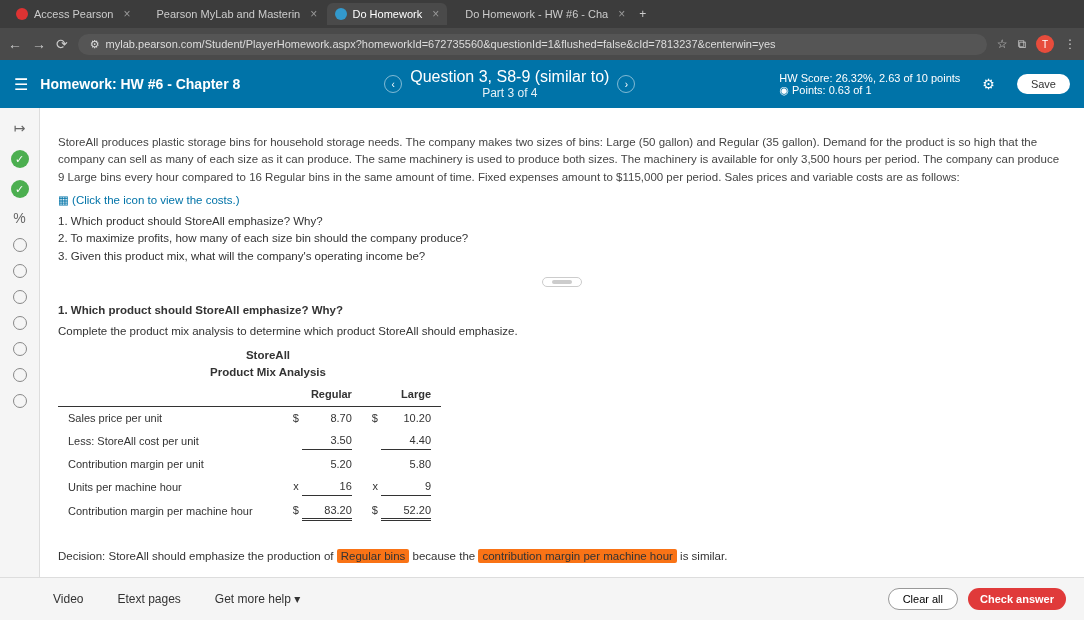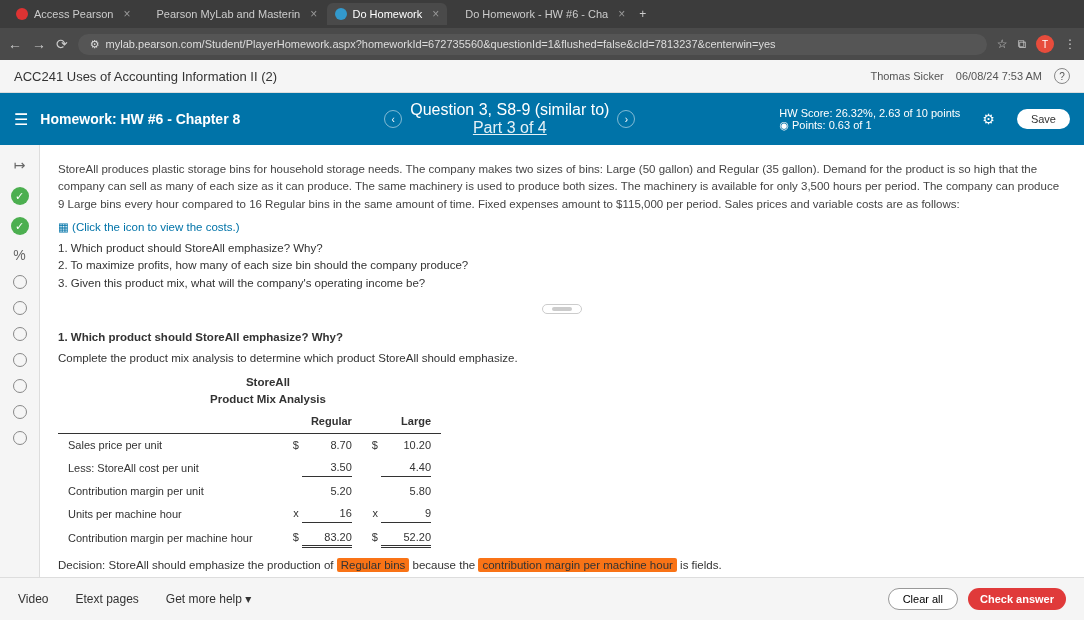--- a/index.html
+++ b/index.html
@@ -24,55 +24,55 @@
   .course-right { display:flex; gap:12px; align-items:center; font-size:11px; color:#555; }
   .help-q { width:16px; height:16px; border:1px solid #888; border-radius:50%; display:flex; align-items:center; justify-content:center; font-size:10px; }
   
   .hw-bar { background:#0073a8; color:#fff; padding:8px 14px; display:flex; align-items:center; justify-content:space-between; }
   .hw-left { display:flex; align-items:center; gap:12px; }
   .hamburger { font-size:16px; cursor:pointer; }
   .hw-title { font-size:14px; font-weight:bold; }
   .hw-center { text-align:center; display:flex; align-items:center; gap:8px; }
   .nav-arrow { width:18px; height:18px; border:1px solid rgba(255,255,255,.5); border-radius:50%; display:flex; align-items:center; justify-content:center; font-size:10px; cursor:pointer; }
   .q-info { font-size:16px; }
-  .q-sub { font-size:16px; opacity:.9;text-decoration:underline; }
+  .q-sub { font-size:12px; opacity:.9; }
   .hw-right { display:flex; align-items:center; gap:22px; font-size:11px; }
   .save-btn { background:#fff; color:#333; border-radius:14px; padding:4px 14px; font-size:11px; cursor:pointer; }
   .gear { font-size:14px; }
   
   .main-area { flex:1; display:flex; overflow:hidden; }
   .sidebar { width:40px; background:#f5f5f5; display:flex; flex-direction:column; align-items:center; padding-top:10px; gap:12px; border-right:1px solid #ddd; }
   .side-icon { width:20px; height:20px; display:flex; align-items:center; justify-content:center; font-size:14px; color:#666; cursor:pointer; }
   .check-green { width:18px; height:18px; border-radius:50%; background:#4caf50; color:#fff; display:flex; align-items:center; justify-content:center; font-size:11px; }
   .radio-empty { width:14px; height:14px; border:1.5px solid #888; border-radius:50%; }
   .pct { color:#666; font-size:14px; }
   
-  .content { flex:1; background:#fff; overflow-y:auto; padding:16px 18px; font-size:11.5px; color:#333; line-height:1.5; }
+  .content { flex:1; background:#fff; overflow-y:auto; padding:26px 18px; font-size:11.5px; color:#333; line-height:1.5; }
   .problem-text { color:#444; margin-bottom:6px; }
   .link-blue { color:#0073a8; cursor:pointer; }
   .icon-grid-sm { color:#0073a8; }
   
   .divider-pill { text-align:center; margin:10px 0; }
   .pill { display:inline-block; border:1px solid #ccc; border-radius:10px; width:40px; height:10px; position:relative; }
   .pill::after { content:''; position:absolute; top:2px; left:50%; transform:translateX(-50%); width:20px; height:4px; background:#ccc; border-radius:2px;}
   
   .section-q { font-weight:bold; margin:8px 0 4px; color:#333; }
-  .table-wrap { margin:6px 0 6px 0; }
+  .table-wrap { margin:6px 0 24px 0; }
   .table-title { text-align:center; font-weight:bold; font-size:11.5px; }
   table.pma { border-collapse:collapse; margin-top:2px; }
   table.pma td, table.pma th { padding:3px 10px; font-size:11px; text-align:right; }
   table.pma th { font-weight:bold; border-bottom:1px solid #333; }
   table.pma td:first-child { text-align:left; padding-right:30px; }
   .val-box { display:inline-block; min-width:50px; text-align:right; }
   .underline-row td .val-box { border-bottom:1px solid #333; }
   .dbl-under td .val-box { border-bottom:3px double #333; }
   .filled { background:#f97316; padding:1px 4px; border-radius:2px; }
   
   .footer { background:#f5f5f5; border-top:1px solid #ddd; padding:10px 18px; display:flex; justify-content:space-between; align-items:center; }
-  .foot-left { display:flex; gap:27px; font-size:12px; color:#333; }
+  .foot-left { display:flex; gap:34px; font-size:12px; color:#333;margin-left:35px; }
   .foot-left span { cursor:pointer; }
   .foot-right { display:flex; gap:10px; }
   .clear-btn { border:1px solid #999; border-radius:14px; padding:4px 14px; font-size:11px; background:#fff; cursor:pointer; }
   .check-btn { background:#e03a3a; color:#fff; border-radius:14px; padding:5px 12px; font-size:11px; cursor:pointer; font-weight:bold; }
 </style>
 </head>
 <body>
 
 <div class="browser-top">
   <div class="tab">
@@ -109,28 +109,20 @@
   <div class="url-right">
     <span>☆</span>
     <span>⧉</span>
     <span class="circle-t">T</span>
     <span>⋮</span>
   </div>
 </div>
 
 <div class="app">
 
-  <div class="course-bar">
-    <div class="course-title">ACC241 Uses of Accounting Information II (2)</div>
-    <div class="course-right">
-      <span>Thomas Sicker</span>
-      <span>06/08/24 7:53 AM</span>
-      <span class="help-q">?</span>
-    </div>
-  </div>
 
   <div class="hw-bar">
     <div class="hw-left">
       <span class="hamburger">☰</span>
       <span class="hw-title">
         <span>Homework:</span> <span>HW #6 - Chapter 8</span>
       </span>
     </div>
     <div class="hw-center">
       <span class="nav-arrow">‹</span>
@@ -217,21 +209,21 @@
           </tr>
         </tbody>
           </table>
       </div>
 
       <div style="margin-bottom:10px;">
         <span>Decision: StoreAll should emphasize the production of</span>
         <span class="filled">Regular bins</span>
         <span>because the</span>
         <span class="filled">contribution margin per machine hour</span>
-        <span>is fields.</span>
+        <span>is similar.</span>
       </div>
 
       <div class="section-q" style="font-weight:normal;">2. To maximize profits, how many of each size bin should the company produce? (Complete all input fields. Enter a "0" if no bins should be produced.)</div>
 
     </div>
   </div>
 
   <div class="footer">
     <div class="foot-left">
       <span>Video</span>

